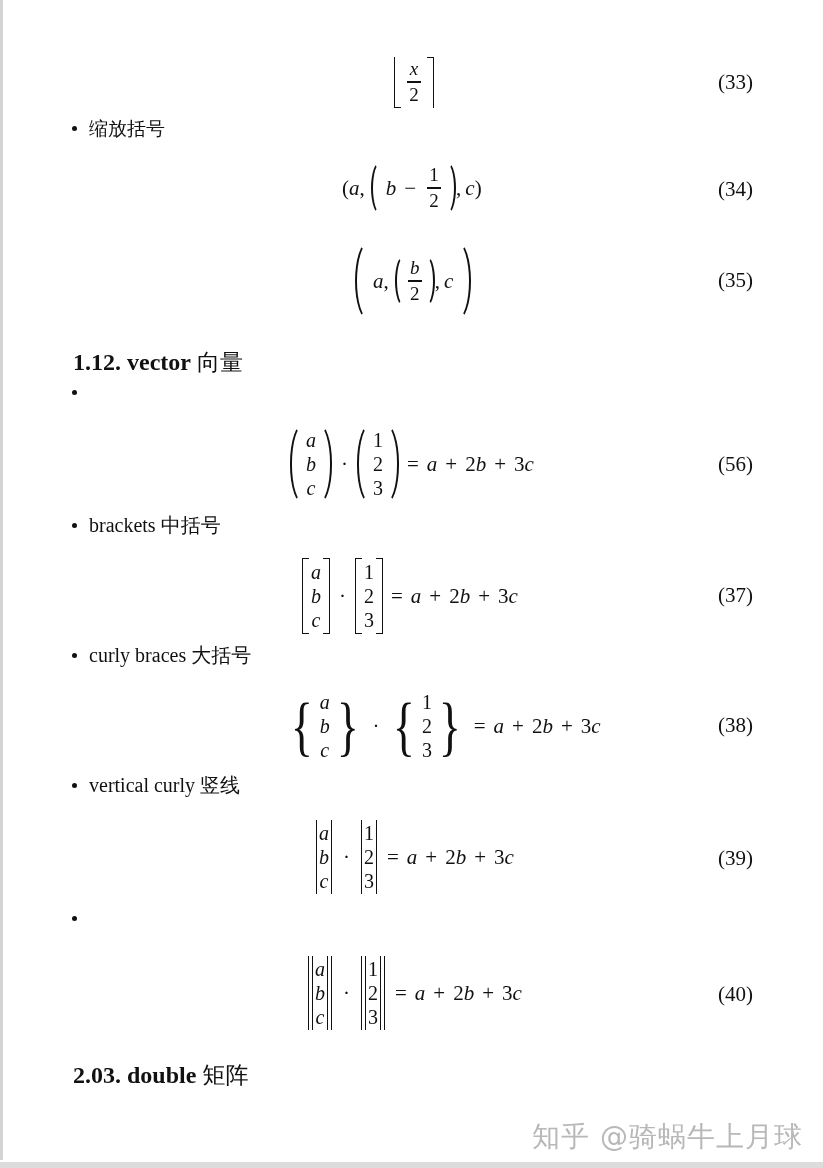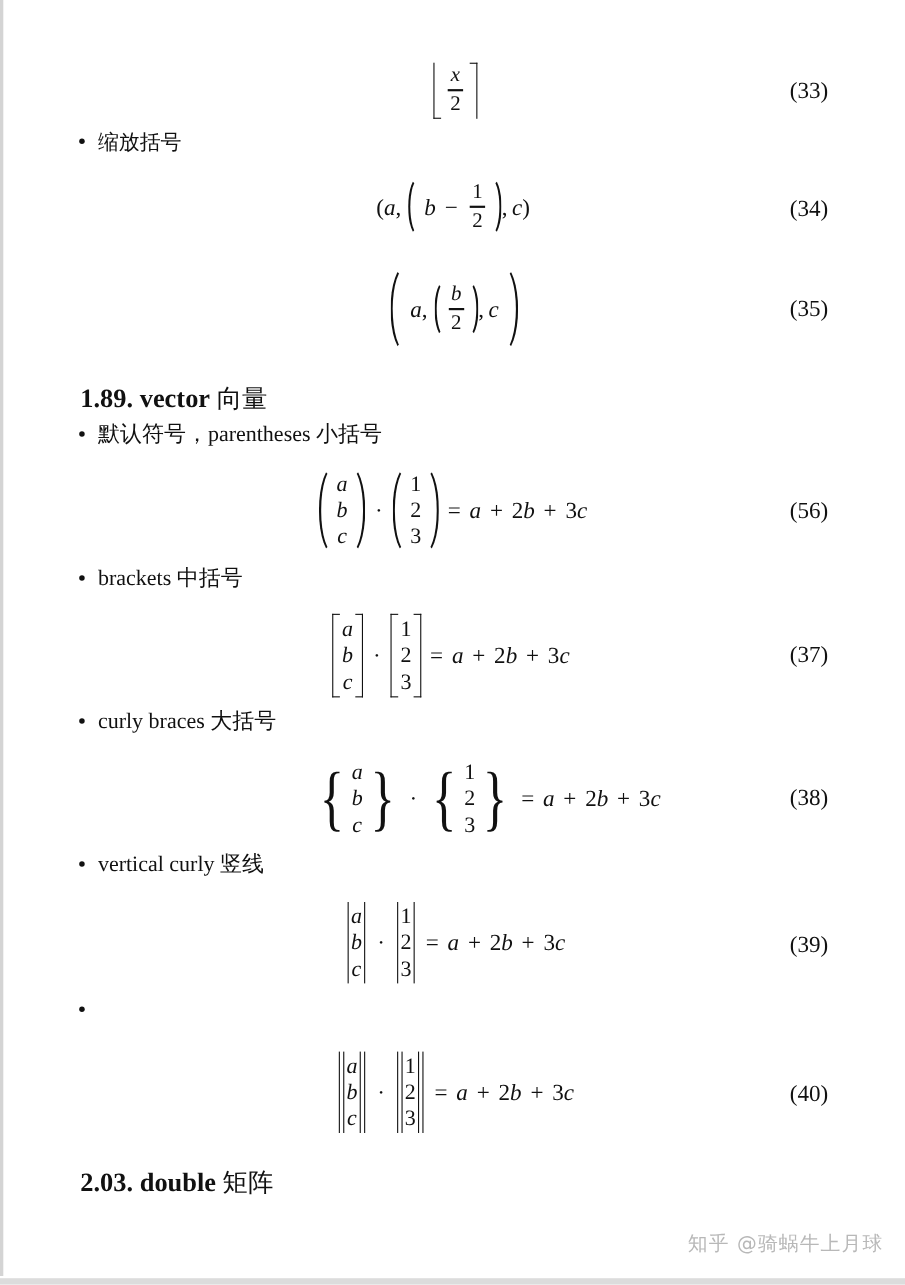--- a/index.html
+++ b/index.html
@@ -25,21 +25,21 @@
     .paren-l { border-right: none; border-radius: 14px 0 0 14px / 40px 0 0 40px; border-top-color: transparent; border-bottom-color: transparent; }
     .paren-r { border-left: none; border-radius: 0 14px 14px 0 / 0 40px 40px 0; border-top-color: transparent; border-bottom-color: transparent; }
     .brack-l, .brack-r { width: 6px; height: 74px; border: 1.6px solid #111; }
     .brack-l { border-right: none; }
     .brack-r { border-left: none; }
     .bar1 { width: 0; height: 74px; border-left: 1.6px solid #111; margin: 0 2px; }
     .bar2 { width: 3px; height: 74px; border-left: 1.6px solid #111; border-right: 1.6px solid #111; margin: 0 2px; }
     .brace { font-size: 66px; line-height: 66px; transform: scaleX(0.7); font-weight: 100; }
     .op { margin: 0 8px; }
     .cdot { margin: 0 9px; }
-    .watermark { position: absolute; right: 20px; top: 1118px; font-family: "DejaVu Sans", sans-serif; font-size: 18px; color: #b8b8b8; letter-spacing: 1px; }
+    .watermark { position: absolute; right: 20px; top: 1118px; font-family: "DejaVu Sans", sans-serif; font-size: 28px; color: #b8b8b8; letter-spacing: 1px; }
   </style>
 </head>
 <body>
 
 <div class="page-left-border"></div>
 
 <div class="math" style="left:394px; top:54px; height:56px;">
   <span style="display:inline-block;width:6px;height:50px;border-left:1.6px solid #111;border-bottom:1.6px solid #111;"></span>
   <span class="frac" style="margin:0 6px;">
     <i>x</i>
@@ -84,27 +84,27 @@
     <span>2</span>
   </span>
   <span class="delim paren-r" style="height:48px;width:8px;"></span>
   <span style="margin-right:4px;">,</span>
   <i style="margin-right:4px;">c</i>
   <span class="delim paren-r" style="height:76px;width:12px;"></span>
 </div>
 <div class="eqnum" style="top:268px;">(35)</div>
 
 <div class="heading" style="top:347px;">
-  <span class="num">1.89.</span>
+  <span class="num">1.12.</span>
   <span class="en">vector</span>
   <span class="zh">向量</span>
 </div>
 
 <div class="bullet" style="top:381px;">
-  <span class="dot"></span><span>默认符号，parentheses 小括号</span>
+  <span class="dot"></span>
 </div>
 
 <div class="math" style="left:290px; top:424px; height:80px;">
   <span class="delim paren-l"></span>
   <span class="vec">
       <i>a</i>
       <i>b</i>
       <i>c</i>
     </span>
   <span class="delim paren-r"></span>

